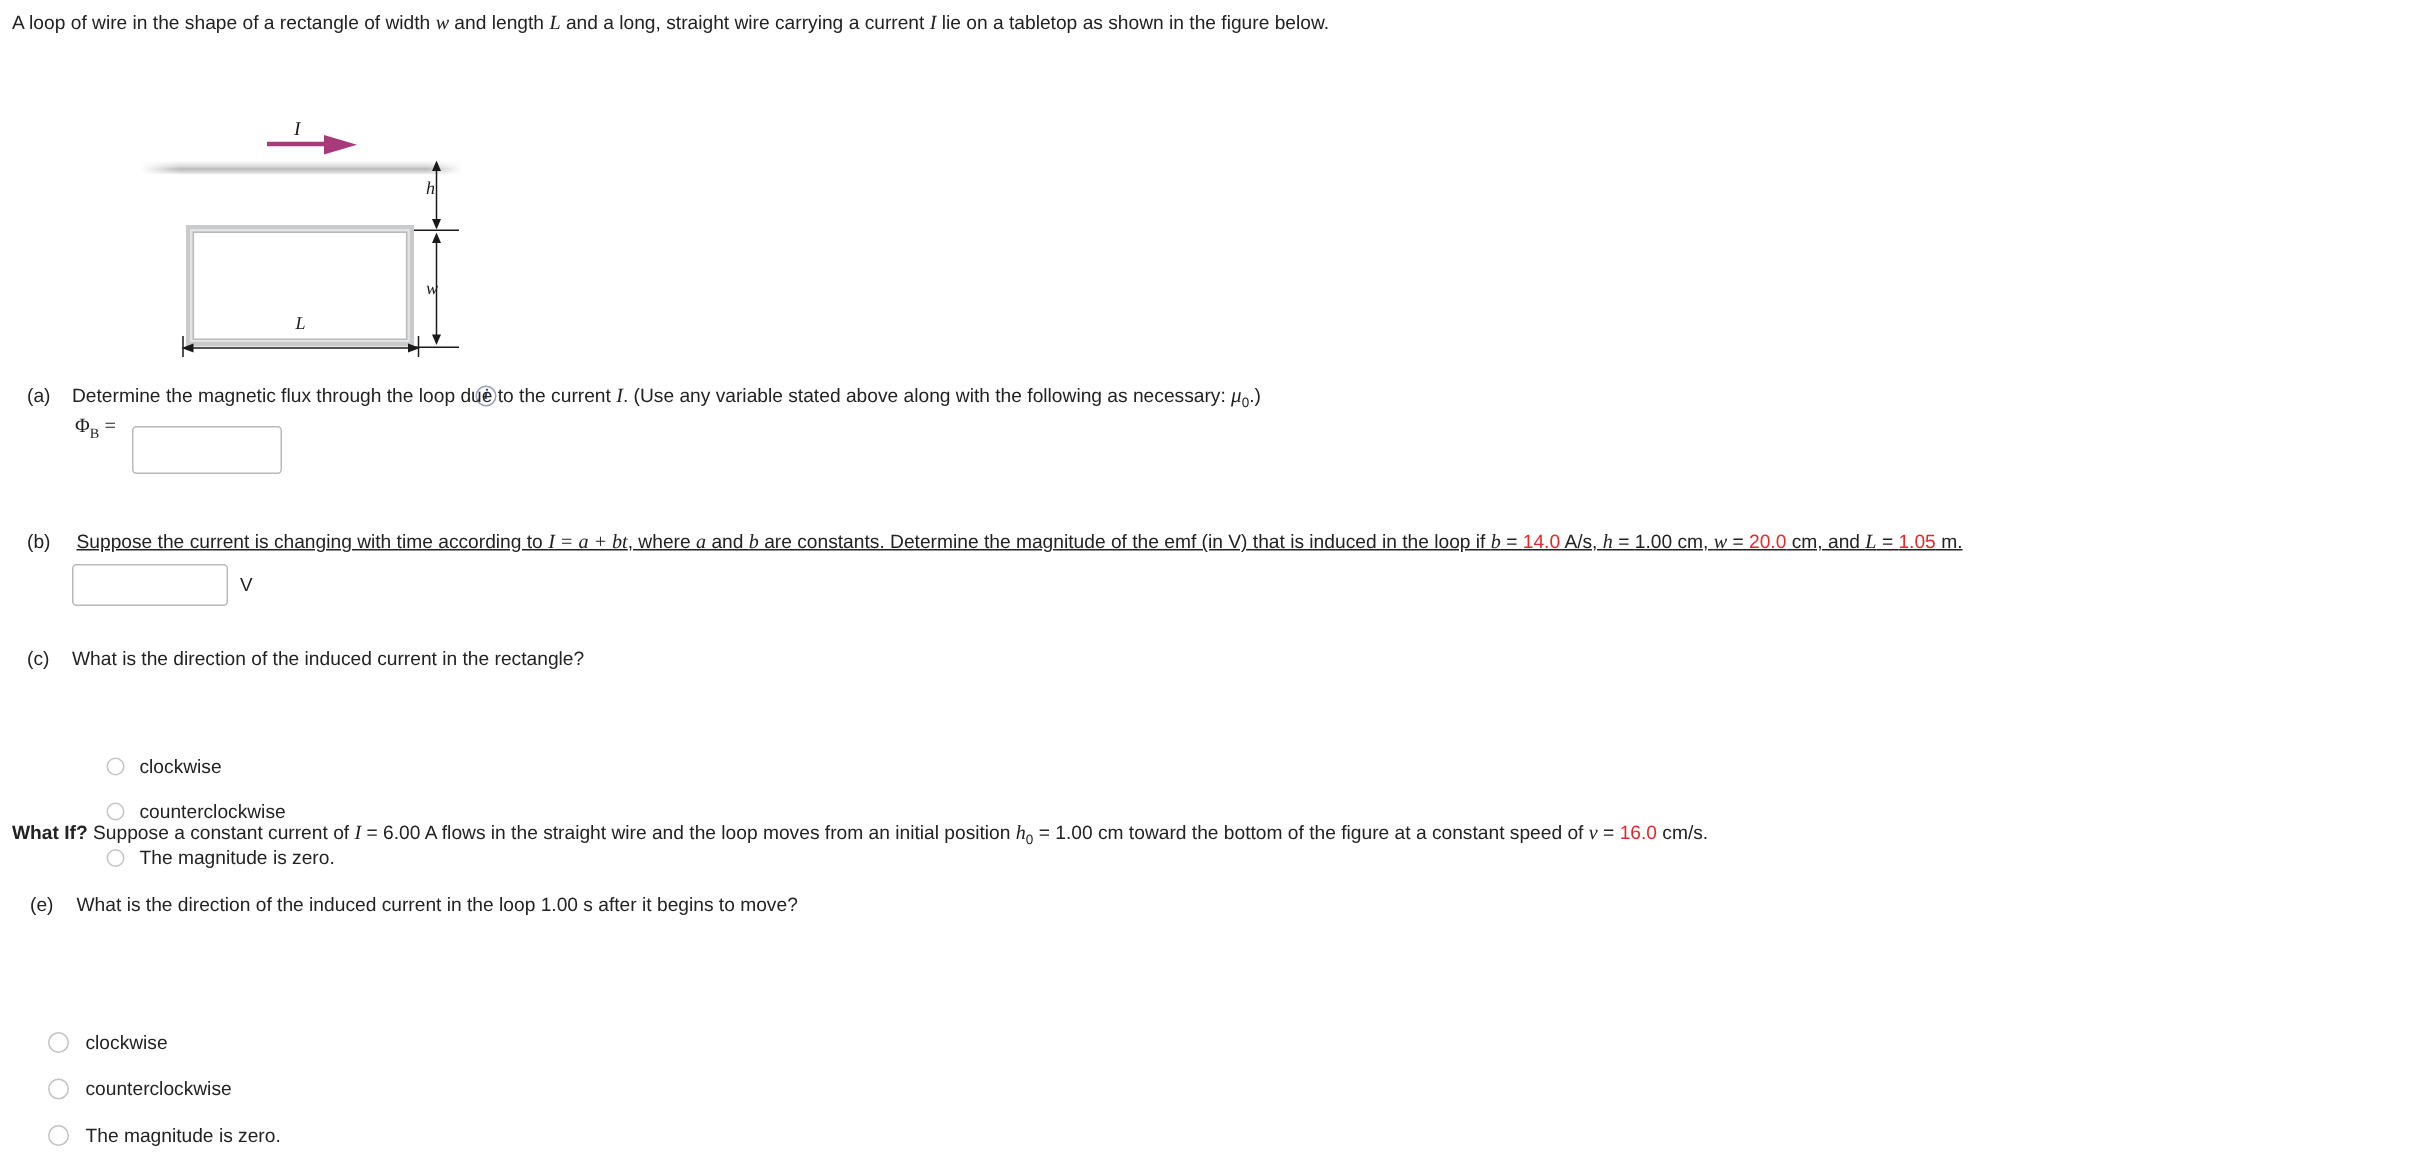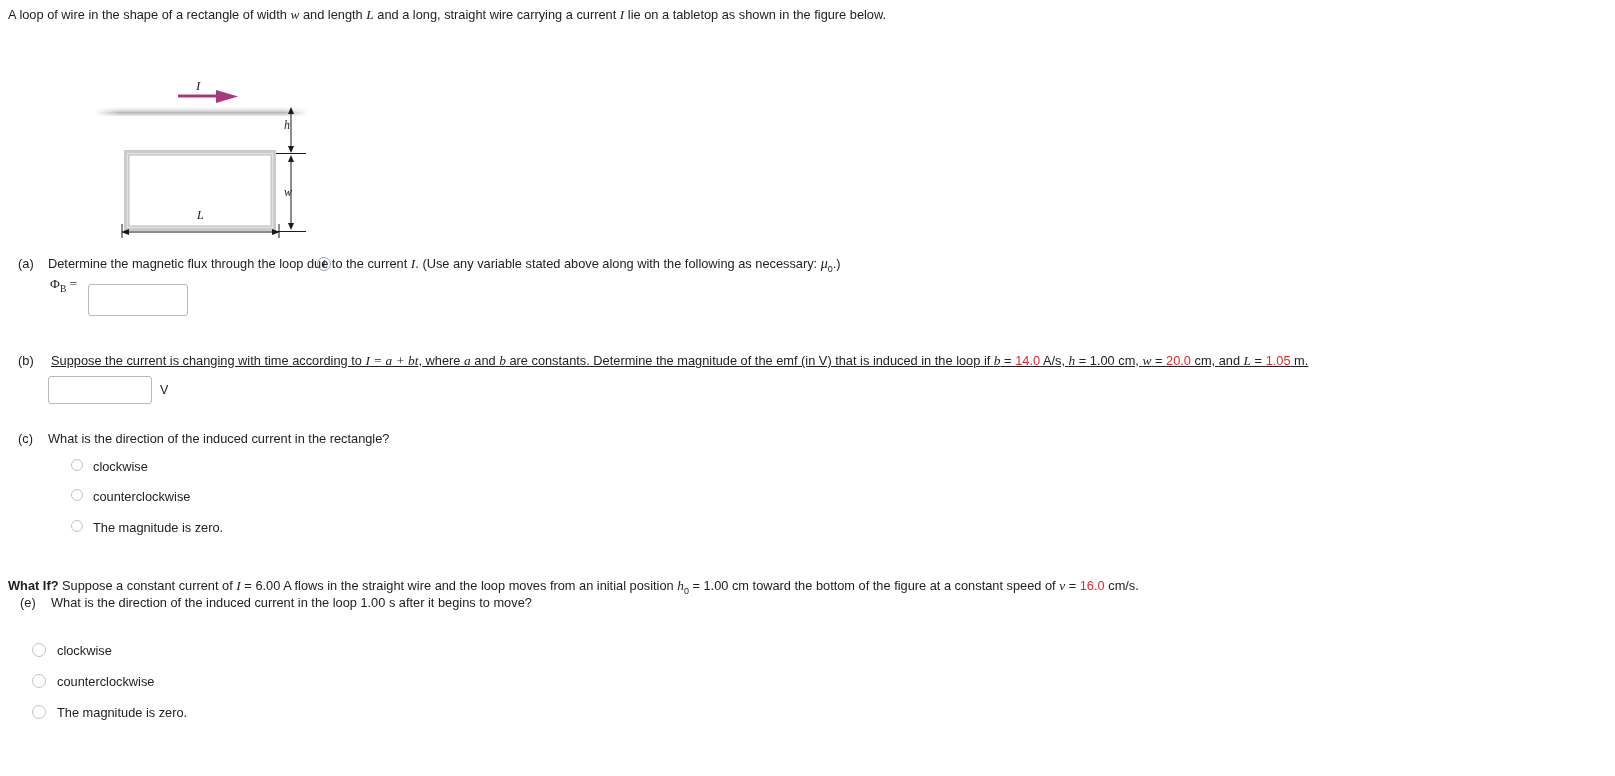--- a/index.html
+++ b/index.html
@@ -116,35 +116,35 @@
     font-size: 12.5px; color: #222;
   }
   .phi-lbl {
     position: absolute;
     font-size: 13.5px; color: #222;
     font-family: "Liberation Serif", serif;
   }
   .phi-lbl sub { font-size: 9.5px; }
 
   
-  .opt { position: absolute; display: flex; align-items: flex-start; }
+  .opt { position: absolute; display: flex; align-items: center; margin-top: 44px; }
   .radio {
     display: inline-block;
     border: 1px solid #c3c3c3;
     border-radius: 50%;
     background: #fff;
     flex: none;
   }
   .radio.sm { width: 12px; height: 12px; }
   .radio.lg { width: 14px; height: 14px; }
   .opt-lbl { font-size: 12.8px; color: #222; white-space: nowrap; }
   .opt.sm .opt-lbl { margin-left: 10px; }
   .opt.lg .opt-lbl { margin-left: 11px; }
 
-  .whatif { position: absolute; left: 8px; top: 578px; font-size: 12.8px; white-space: nowrap; text-align: center; }
+  .whatif { position: absolute; left: 8px; top: 547px; font-size: 12.8px; white-space: nowrap; text-align: center; }
   .whatif b { font-weight: bold; }
   sub.n { font-size: 9px; }
 </style>
 </head>
 <body>
 
 <div class="page">
 
   <div class="intro">
     <span>A loop of wire in the shape of a rectangle of width </span><i class="var">w</i><span> and length </span><i class="var">L</i><span> and a long, straight wire carrying a current </span><i class="var">I</i><span> lie on a tabletop as shown in the figure below.</span>

